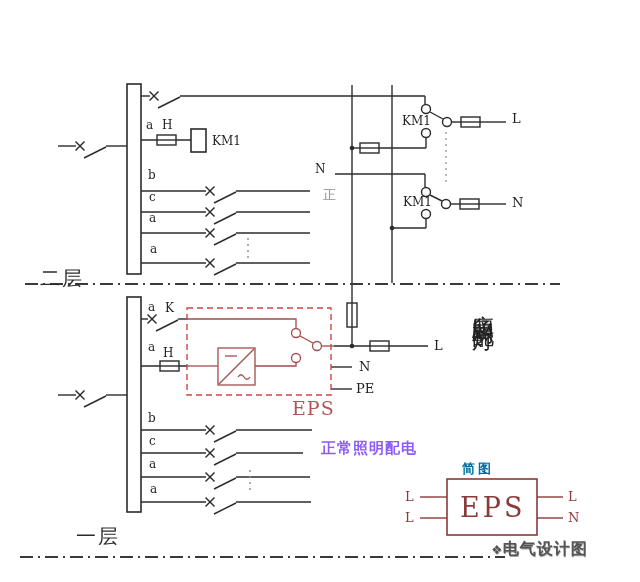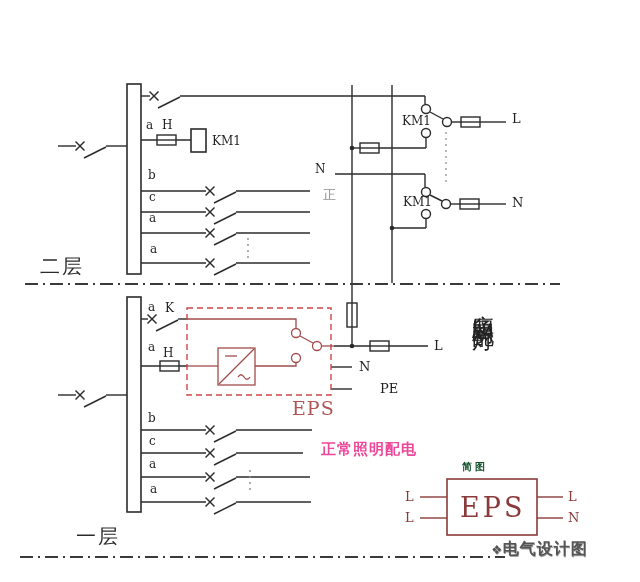--- a/index.html
+++ b/index.html
@@ -6,24 +6,24 @@
   #stage{
     position:relative;width:640px;height:582px;background:#ffffff;overflow:hidden;
     font-family:"DejaVu Serif","Liberation Serif",serif;color:#1f1f1f;
   }
   #stage svg{position:absolute;left:0;top:0;}
   .lbl{position:absolute;white-space:nowrap;line-height:1;}
   .sm{font-size:12px;}
   .md{font-size:13px;}
   .cn-floor{font-size:20px;letter-spacing:2px;color:#2a2a2a;}
   .cn-panel{font-size:21px;letter-spacing:2px;color:#2a2a2a;}
-  .cn-normal{font-size:15px;font-weight:600;color:#ec4899;letter-spacing:1px;}
+  .cn-normal{font-size:15px;font-weight:600;color:#8b5cf6;letter-spacing:1px;font-family:Liberation Mono, monospace;}
   .zheng{font-size:13px;color:#8f8f8f;}
   .eps-big{font-size:19px;color:#b05555;letter-spacing:1px;}
-  .jiantu{font-size:10px;color:#14532d;letter-spacing:3px;font-weight:600;}
+  .jiantu{font-size:13px;color:#0369a1;letter-spacing:3px;font-weight:600;}
   .eps-box-text{font-size:27px;color:#8b3a3a;letter-spacing:3px;}
   .maroon{color:#8b3a3a;}
   .vert{
     writing-mode:vertical-rl;text-orientation:upright;
     font-size:22px;letter-spacing:3px;color:#232323;line-height:1;
   }
   .watermark{
     font-size:16px;font-weight:700;color:#424242;letter-spacing:1px;
     text-shadow:0.5px 0.5px 0 #9a9a9a;opacity:.9;
     font-family:Liberation Mono, monospace;
@@ -213,34 +213,34 @@
   <div class="lbl sm" style="left:148px;top:169px;">b</div>
   <div class="lbl sm" style="left:149px;top:191px;">c</div>
   <div class="lbl sm" style="left:149px;top:212px;">a</div>
   <div class="lbl sm" style="left:150px;top:243px;">a</div>
   <div class="lbl sm" style="left:315px;top:163px;">N</div>
   <div class="lbl zheng" style="left:323px;top:188px;">正</div>
   <div class="lbl sm" style="left:402px;top:115px;">KM1</div>
   <div class="lbl md" style="left:512px;top:112px;">L</div>
   <div class="lbl sm" style="left:403px;top:196px;">KM1</div>
   <div class="lbl md" style="left:512px;top:196px;">N</div>
-  <div class="lbl cn-floor" style="left:40px;top:256px;">二层</div>
+  <div class="lbl cn-floor" style="left:40px;top:268px;">二层</div>
 
   <div class="lbl sm" style="left:148px;top:301px;">a</div>
   <div class="lbl sm" style="left:165px;top:302px;">K</div>
   <div class="lbl sm" style="left:148px;top:341px;">a</div>
   <div class="lbl sm" style="left:163px;top:347px;">H</div>
   <div class="lbl sm" style="left:148px;top:412px;">b</div>
   <div class="lbl sm" style="left:149px;top:435px;">c</div>
   <div class="lbl sm" style="left:149px;top:458px;">a</div>
   <div class="lbl sm" style="left:150px;top:483px;">a</div>
   <div class="lbl eps-big" style="left:292px;top:399px;">EPS</div>
   <div class="lbl md" style="left:434px;top:339px;">L</div>
   <div class="lbl md" style="left:359px;top:360px;">N</div>
-  <div class="lbl md" style="left:356px;top:382px;margin-left:24px;">PE</div>
+  <div class="lbl md" style="left:356px;top:382px;">PE</div>
   <div class="lbl cn-normal" style="left:321px;top:442px;">正常照明配电</div>
   <div class="lbl cn-floor" style="left:44px;top:526px;margin-left:32px;">一层</div>
 
   <div class="lbl vert" style="left:472px;top:297px;height:148px;">应急照明配灯</div>
 
   <div class="lbl jiantu" style="left:462px;top:462px;">简图</div>
   <div class="lbl eps-box-text" style="left:460px;top:494px;">EPS</div>
   <div class="lbl md maroon" style="left:405px;top:490px;">L</div>
   <div class="lbl md maroon" style="left:405px;top:511px;">L</div>
   <div class="lbl md maroon" style="left:568px;top:490px;">L</div>

